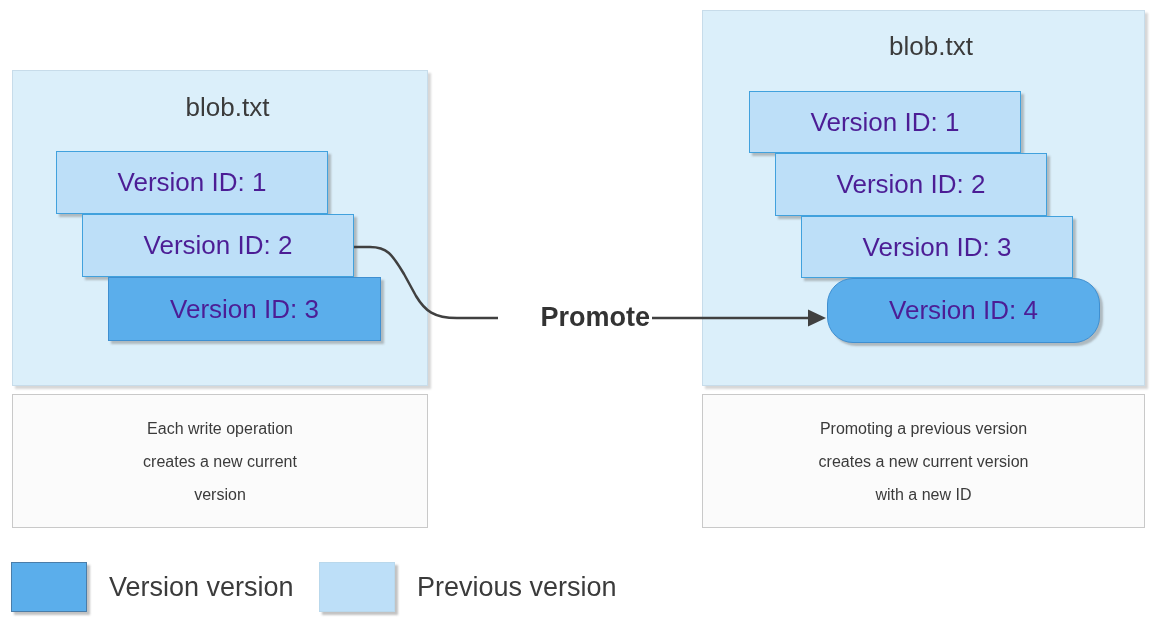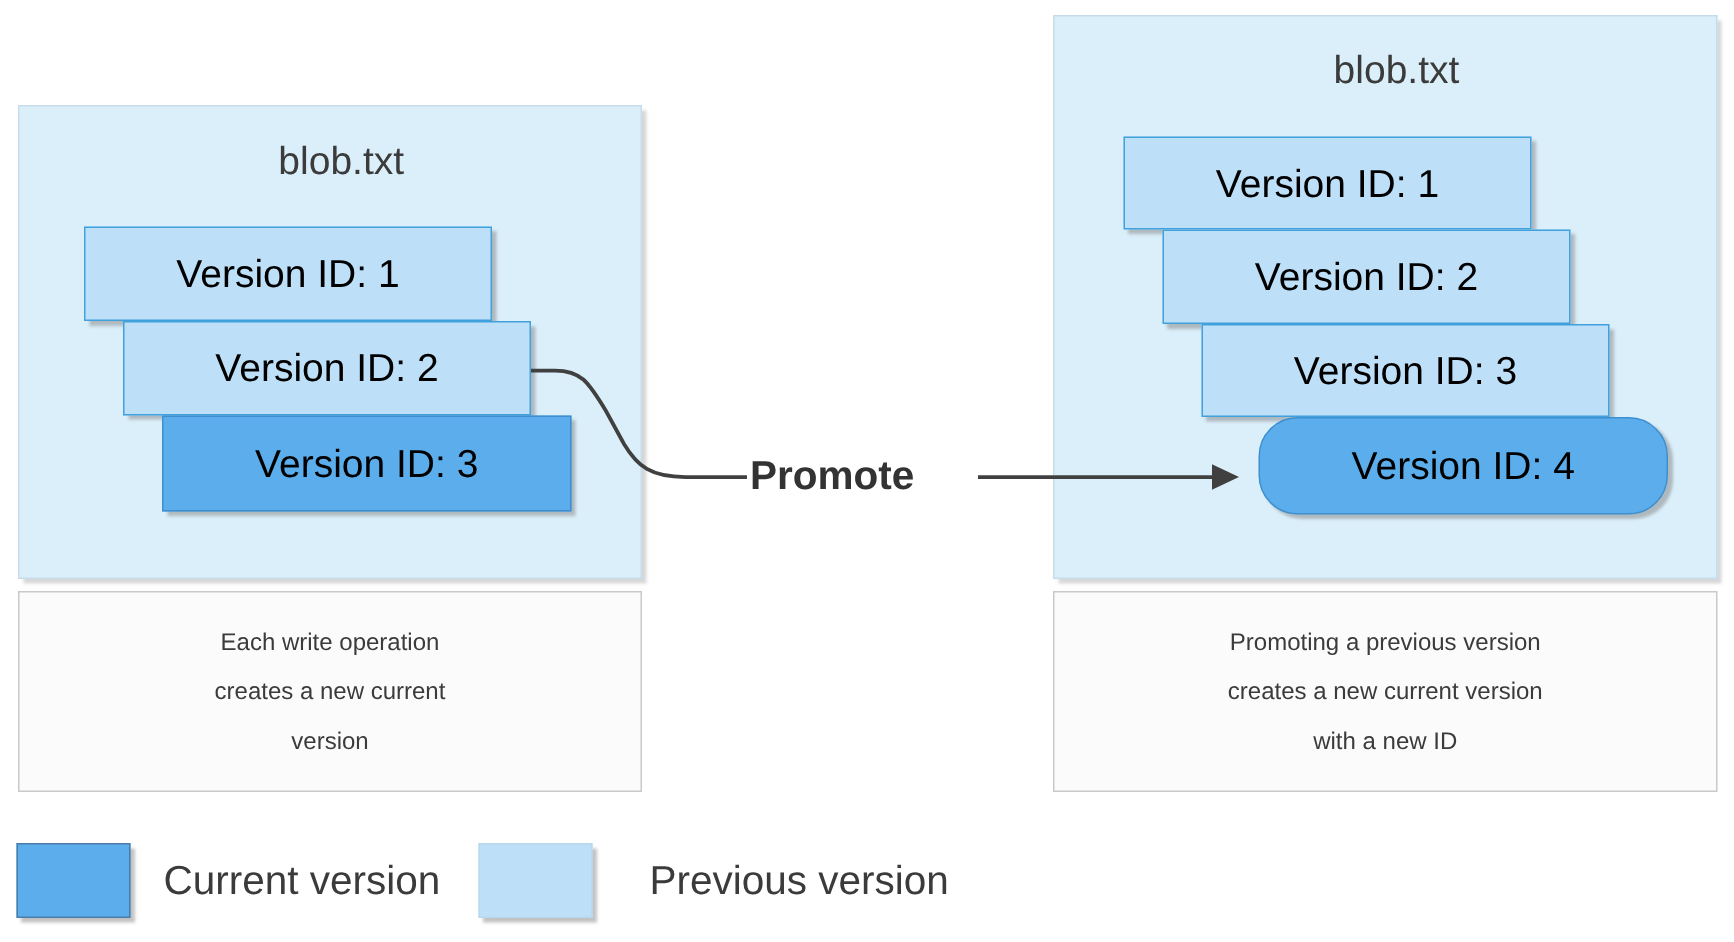--- a/index.html
+++ b/index.html
@@ -44,21 +44,21 @@
     padding-left:15px;
   }
   .panel-left .panel-title{top:21px;}
   .panel-right .panel-title{top:20px;}
   .vbox{
     position:absolute;
     display:flex;
     align-items:center;
     justify-content:center;
     font-size:26px;
-    color:#000000;
+    color:#4c1d95;
     box-sizing:border-box;
     border:1px solid var(--previous-border);
     background:var(--previous-fill);
     box-shadow:3px 3px 2px rgba(120,120,120,0.45);
   }
   .vbox.current{
     background:var(--current-fill);
     border-color:var(--current-border);
   }
   .caption{
@@ -84,35 +84,35 @@
     left:0;top:0;
     width:1156px;height:628px;
     pointer-events:none;
     z-index:5;
   }
   .promote-label{
     position:absolute;
     left:500px;
     top:302px;
     width:150px;
-    text-align:left;
+    text-align:right;
     font-size:27px;
     font-weight:700;
     color:#333333;
     z-index:6;
   }
   .legend-item{
     position:absolute;
     top:562px;
     display:flex;
     align-items:center;
     height:50px;
   }
   .legend-item-current{left:11px;}
-  .legend-item-previous{left:319px;gap:16px;}
+  .legend-item-previous{left:319px;}
   .legend-swatch{
     width:76px;
     height:50px;
     box-sizing:border-box;
     box-shadow:3px 3px 2px rgba(120,120,120,0.45);
     flex:none;
   }
   .legend-swatch.current{
     background:var(--current-fill);
     border:1px solid #4a7da9;
@@ -142,37 +142,37 @@
 
   <div class="caption caption-left">Each write operation
 creates a new current
 version</div>
 
   <section class="panel panel-right">
     <div class="panel-title">blob.txt</div>
     <div class="vbox previous" style="left:46px;top:80px;width:272px;height:62px;">Version ID: 1</div>
     <div class="vbox previous" style="left:72px;top:142px;width:272px;height:63px;">Version ID: 2</div>
     <div class="vbox previous" style="left:98px;top:205px;width:272px;height:62px;">Version ID: 3</div>
-    <div class="vbox current" style="left:136px;top:267px;width:273px;height:65px;border-radius:26px;">Version ID: 4</div>
+    <div class="vbox current" style="left:124px;top:267px;width:273px;height:65px;border-radius:26px;">Version ID: 4</div>
   </section>
 
   <div class="caption caption-right">Promoting a previous version
 creates a new current version
 with a new ID</div>
 
   <svg class="connector-svg" viewBox="0 0 1156 628" xmlns="http://www.w3.org/2000/svg">
     <path d="M 354 247 L 370 247 C 387 247 392 254 404 274 L 416 296 C 425 311 434 318 457 318 L 498 318" fill="none" stroke="#404040" stroke-width="2.5"></path>
     <line x1="652" y1="318" x2="810" y2="318" stroke="#404040" stroke-width="2.5"></line>
     <polygon points="808,309.5 826,318 808,326.5" fill="#404040"></polygon>
   </svg>
 
   <div class="promote-label">Promote</div>
 
   <div class="legend-item legend-item-current">
     <div class="legend-swatch current"></div>
-    <div class="legend-label">Current version</div>
+    <div class="legend-label">Version version</div>
   </div>
   <div class="legend-item legend-item-previous">
     <div class="legend-swatch previous"></div>
     <div class="legend-label">Previous version</div>
   </div>
 
 </div>
 
 </body></html>

